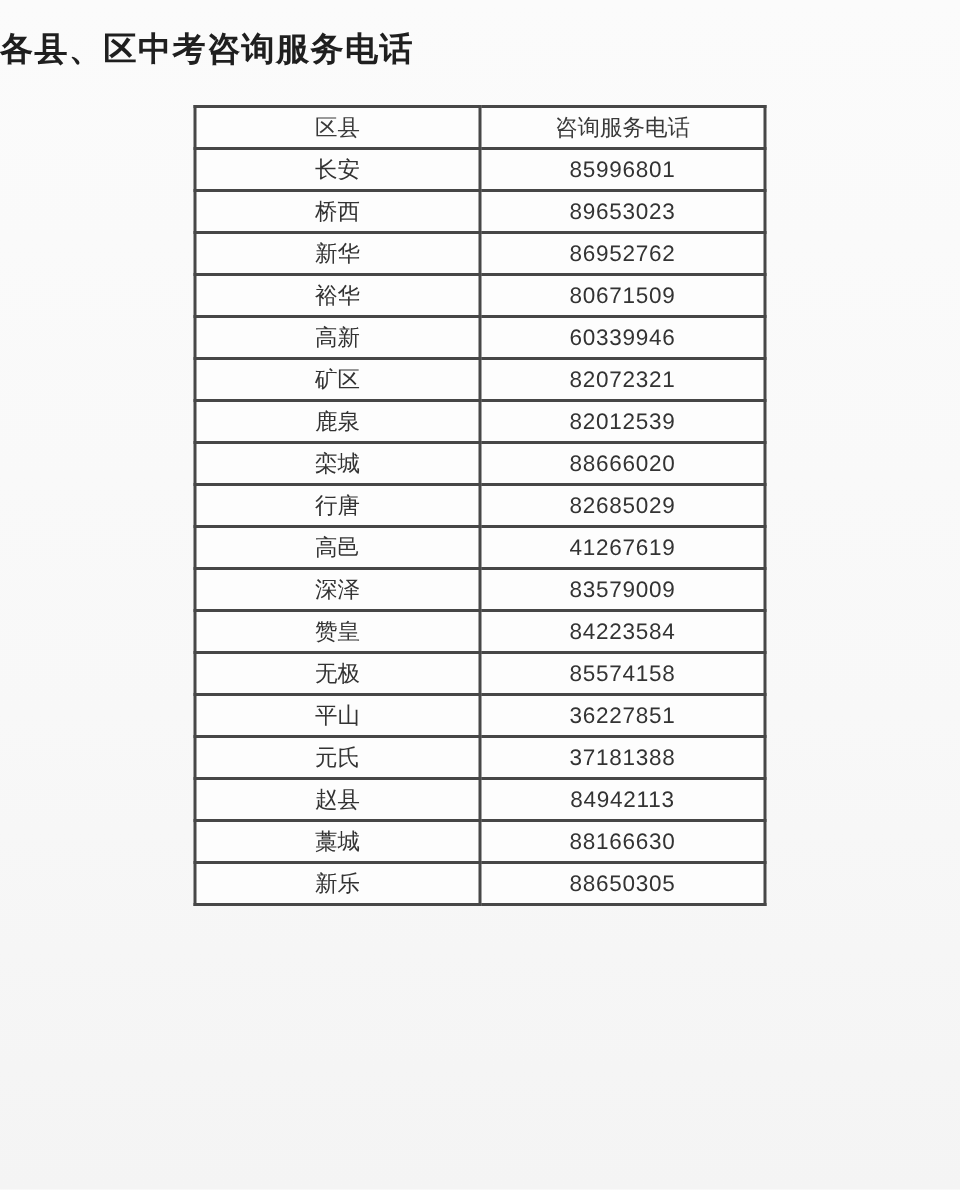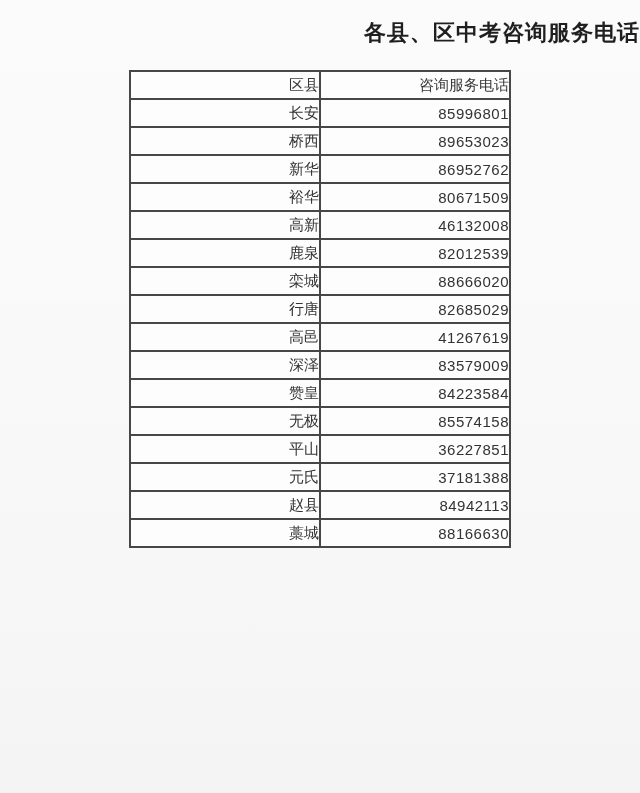--- a/index.html
+++ b/index.html
@@ -16,38 +16,38 @@
   }
   .page {
     width: 640px;
     height: 793px;
     box-sizing: border-box;
     background: linear-gradient(180deg, #fbfbfb 0%, #f8f8f8 60%, #f4f4f4 100%);
     padding-top: 18px;
   }
   .page-title {
     margin: 0 0 22px 0;
-    text-align: right;
+    text-align: left;
     font-size: 22px;
     font-weight: bold;
     letter-spacing: 1px;
     color: #1f1f1f;
   }
   table.phone-table {
     border-collapse: collapse;
     margin: 0 auto;
     width: 382px;
     table-layout: fixed;
     background: #fdfdfd;
   }
   table.phone-table th,
   table.phone-table td {
     border: 2px solid #474747;
     height: 26px;
-    text-align: right;
+    text-align: center;
     vertical-align: middle;
     font-size: 15px;
     font-weight: normal;
     color: #333333;
     padding: 0;
   }
   table.phone-table th {
     color: #3a3a3a;
   }
   table.phone-table col.col-district { width: 50%; }
@@ -87,21 +87,25 @@
         <tr>
           <td class="district-cell">新华</td>
           <td class="phone-cell">86952762</td>
         </tr>
         <tr>
           <td class="district-cell">裕华</td>
           <td class="phone-cell">80671509</td>
         </tr>
         <tr>
           <td class="district-cell">高新</td>
-          <td class="phone-cell">46132008</td>
+          <td class="phone-cell">60339946</td>
+        </tr>
+        <tr>
+          <td class="district-cell">矿区</td>
+          <td class="phone-cell">82072321</td>
         </tr>
         <tr>
           <td class="district-cell">鹿泉</td>
           <td class="phone-cell">82012539</td>
         </tr>
         <tr>
           <td class="district-cell">栾城</td>
           <td class="phone-cell">88666020</td>
         </tr>
         <tr>
@@ -133,15 +137,19 @@
           <td class="phone-cell">37181388</td>
         </tr>
         <tr>
           <td class="district-cell">赵县</td>
           <td class="phone-cell">84942113</td>
         </tr>
         <tr>
           <td class="district-cell">藁城</td>
           <td class="phone-cell">88166630</td>
         </tr>
+        <tr>
+          <td class="district-cell">新乐</td>
+          <td class="phone-cell">88650305</td>
+        </tr>
       </tbody>
   </table>
 </div>
 
 </body></html>

